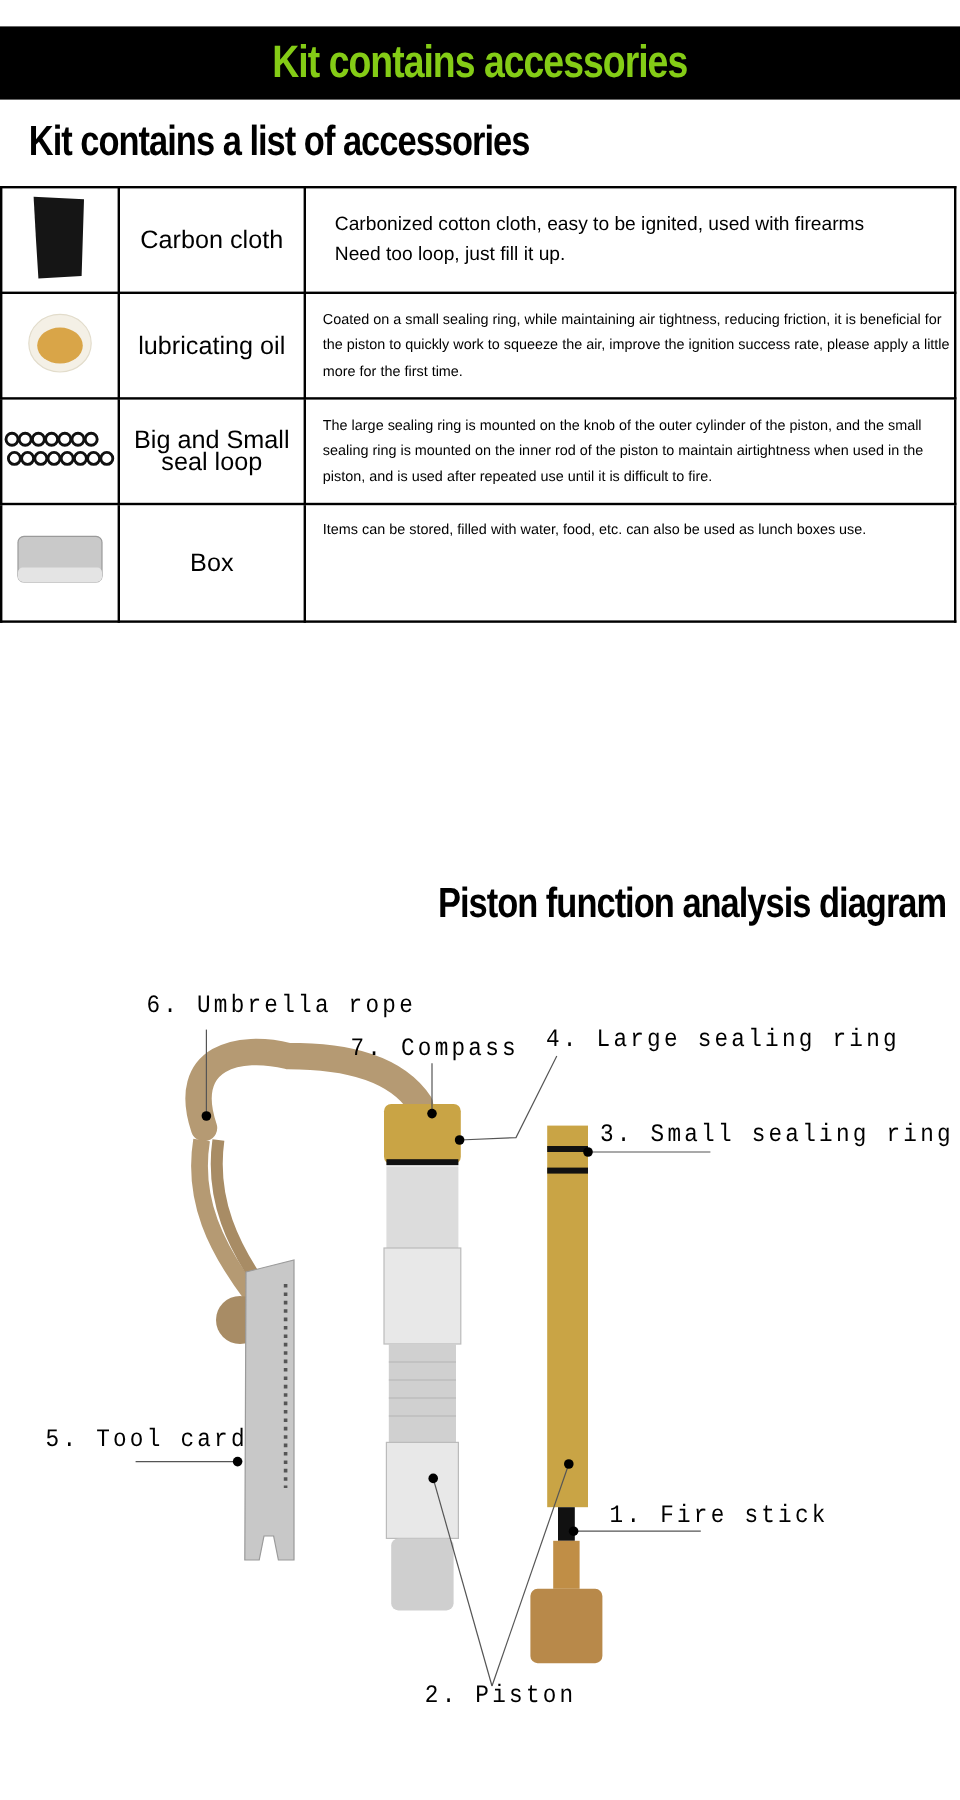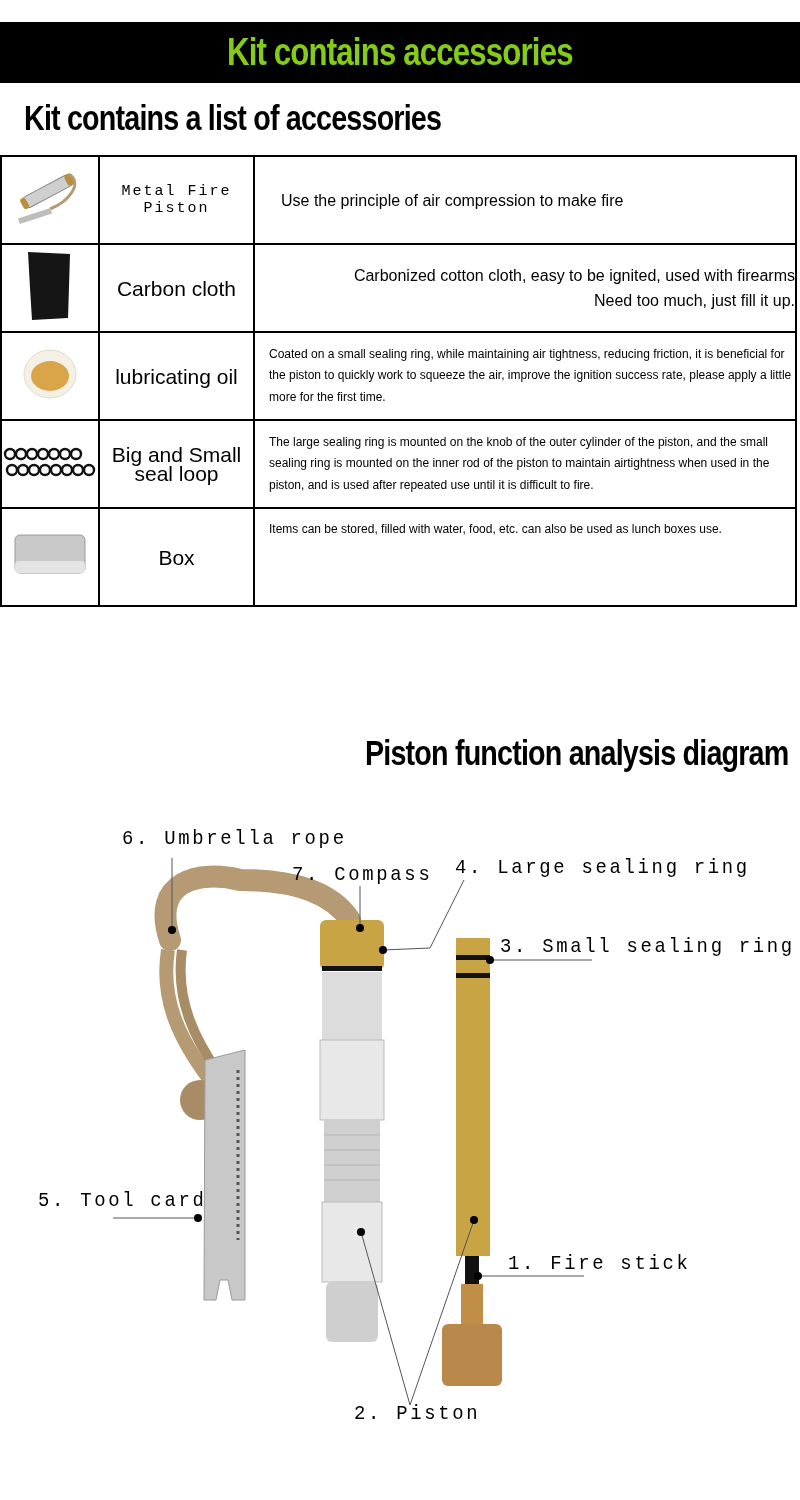--- a/index.html
+++ b/index.html
@@ -7,62 +7,47 @@
   .banner { position:absolute; left:0; top:22px; width:800px; height:61px; background:#000; color:#84cc16; display:flex; align-items:center; justify-content:center; }
   .banner span { font-family:"Liberation Sans", sans-serif; font-weight:bold; font-size:38px; letter-spacing:-1px; transform:scaleX(0.82); display:inline-block; }
   .subtitle { position:absolute; left:24px; top:98px; font-weight:bold; font-size:35px; letter-spacing:-1px; transform:scaleX(0.82); transform-origin:left center; white-space:nowrap; }
   table.acc { position:absolute; left:0; top:155px; width:797px; border-collapse:collapse; }
   table.acc td { border:2px solid #000; height:86px; padding:0; vertical-align:middle; }
   td.img { width:96px; text-align:center; }
   td.name { width:153px; text-align:center; font-size:21px; line-height:19px; }
   td.name.mono { font-family:"Liberation Mono", monospace; font-size:15px; letter-spacing:2px; line-height:17px; }
   td.desc { padding-left:14px !important; font-size:12px; line-height:21.5px; }
   td.desc.big { font-size:16px; line-height:25px; padding-left:26px !important; }
-  td.desc.mid { font-size:16px; line-height:25px; padding-left:24px !important;text-align:right; }
+  td.desc.mid { font-size:16px; line-height:25px; padding-left:24px !important; }
   td.desc.top { vertical-align:top; padding-top:10px !important; }
   .section2 { position:absolute; right:12px; top:733px; font-weight:bold; font-size:35px; letter-spacing:-1px; transform:scaleX(0.82); transform-origin:right center; white-space:nowrap; }
   .diagram { position:absolute; left:0; top:800px; width:652px; height:650px; }
   .lbl { position:absolute; font-family:"Liberation Mono", monospace; font-size:21px; letter-spacing:3px; white-space:nowrap; transform:scaleX(0.9); transform-origin:left center; }
 </style>
 </head>
 <body>
 
 <div class="banner">
   <span>Kit contains accessories</span>
 </div>
 
 <div class="subtitle">Kit contains a list of accessories</div>
 
 <table class="acc">
   <tbody>
-      <tr>
-    <td class="img">
-      <svg width="80" height="70" viewBox="0 0 80 70">
-        <g transform="rotate(-28 40 35)">
-          <rect x="14" y="22" width="54" height="12" rx="5" fill="#cfcfcf" stroke="#888"></rect>
-          <rect x="62" y="22" width="8" height="12" rx="3" fill="#b59040"></rect>
-          <rect x="12" y="22" width="6" height="12" rx="3" fill="#b59040"></rect>
-        </g>
-        <path d="M60 12 C72 20 60 38 40 46" stroke="#b59a73" stroke-width="3" fill="none"></path>
-        <rect x="8" y="50" width="34" height="6" fill="#bdbdbd" transform="rotate(-18 25 53)"></rect>
-      </svg>
-    </td>
-    <td class="name mono">Metal Fire Piston</td>
-    <td class="desc big">Use the principle of air compression to make fire</td>
-  </tr>
   <tr>
     <td class="img">
       <svg width="60" height="76" viewBox="0 0 60 76">
         <path d="M8 4 L50 6 L48 70 L12 72 L10 40 Z" fill="#151515"></path>
       </svg>
     </td>
     <td class="name">Carbon cloth</td>
     <td class="desc mid">
       <div>Carbonized cotton cloth, easy to be ignited, used with firearms</div>
-      <div>Need too much, just fill it up.</div>
+      <div>Need too loop, just fill it up.</div>
     </td>
   </tr>
   <tr>
     <td class="img">
       <svg width="60" height="56" viewBox="0 0 60 56">
         <ellipse cx="30" cy="28" rx="26" ry="24" fill="#f4f0e6" stroke="#e2dccb"></ellipse>
         <ellipse cx="30" cy="30" rx="19" ry="15" fill="#d9a548"></ellipse>
       </svg>
     </td>
     <td class="name">lubricating oil</td>

